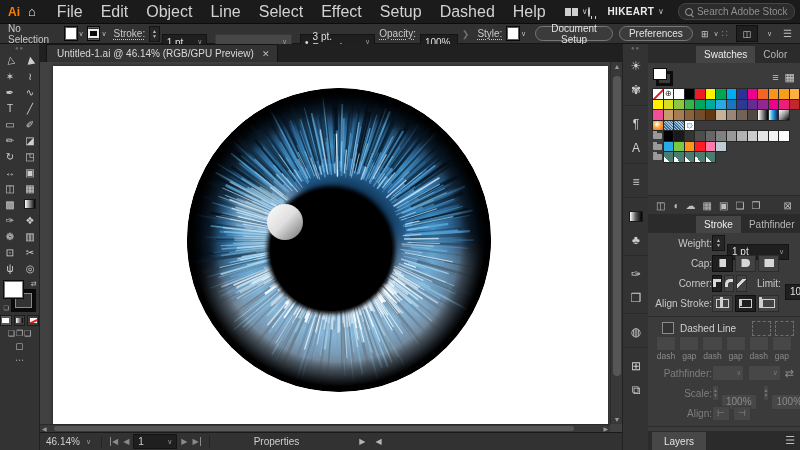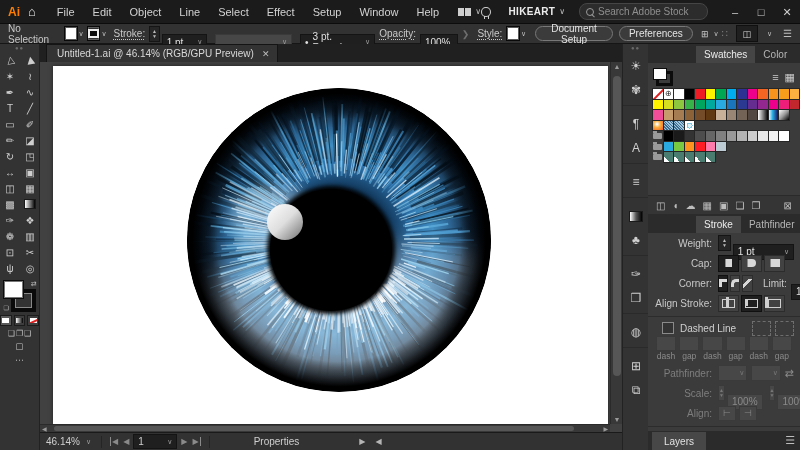--- a/index.html
+++ b/index.html
@@ -5,21 +5,21 @@
   html,body{margin:0;padding:0;width:800px;height:450px;overflow:hidden;background:#1d1d1d;
     font-family:"Liberation Sans",sans-serif;-webkit-font-smoothing:antialiased;}
   #app{position:relative;width:800px;height:450px;color:#d6d6d6;font-size:11px;}
 
   
   .titlebar{position:absolute;left:0;top:0;width:800px;height:24px;background:#1b1b1b;
     display:flex;align-items:center;gap:0;border-bottom:1px solid #0c0c0c;box-sizing:border-box;}
   .ai-logo{color:#ff7c00;font-weight:bold;font-size:12px;margin:0 8px 0 8px;}
   .home{font-size:13px;color:#e8e8e8;margin-right:12px;}
   .menus{display:flex;gap:0;}
-  .menus span{padding:0 9px;color:#d2d2d2;font-size:11px;cursor:default;}
+  .menus span{padding:0 9px;color:#d2d2d2;font-size:16px;cursor:default;}
   .tb-layout{display:flex;gap:1px;margin-left:10px;}
   .tb-layout i{width:6px;height:8px;background:#cfcfcf;display:inline-block;}
   .chev{color:#bdbdbd;font-size:8px;margin-left:4px;}
   .tb-spacer{flex:1;}
   .bulb{width:8px;height:8px;border:1.3px solid #cfcfcf;border-radius:50%;position:relative;margin-right:18px;}
   .bulb:after{content:"";position:absolute;left:2px;top:8px;width:3px;height:3px;border-left:1.3px solid #cfcfcf;border-right:1.3px solid #cfcfcf;}
   .account{font-weight:bold;font-size:10px;color:#ececec;letter-spacing:.3px;}
   .search{width:122px;height:15px;background:#2c2c2c;border:1px solid #454545;border-radius:8px;
     display:flex;align-items:center;gap:4px;padding:0 6px;margin:0 14px 0 14px;}
   .mag{width:6px;height:6px;border:1.4px solid #9a9a9a;border-radius:50%;position:relative;flex:none;}
@@ -116,21 +116,21 @@
   .sw.reg{background:#fff;color:#222;font-size:8px;line-height:9px;text-align:center;}
   .sw.folder{box-shadow:none;background:transparent;}
   .sw.folder i{position:absolute;left:0;top:2px;width:9px;height:6px;background:#9a9a9a;border-radius:1px;}
   .sw.folder i:before{content:"";position:absolute;left:0;top:-2px;width:4px;height:2px;background:#9a9a9a;}
   .sw-icons{position:absolute;left:0;bottom:0;width:152px;height:19px;background:#353535;border-top:1px solid #2a2a2a;
     display:flex;align-items:center;gap:7px;padding:0 8px;box-sizing:border-box;color:#bdbdbd;font-size:10px;}
   .sw-icons .trash{margin-left:auto;}
 
   .strokepanel{position:relative;background:#3b3b3b;height:198px;font-size:10px;}
   .sp-row{display:flex;align-items:center;height:20px;padding:0 6px;}
-  .sp-label{width:58px;text-align:right;margin-right:6px;color:#c8c8c8;flex:none;}
+  .sp-label{width:58px;text-align:right;color:#c8c8c8;flex:none;}
   .sp-label.dis,.dis{color:#7e7e7e;}
   .icon-btn{width:19px;height:15px;background:#424242;border:1px solid #2c2c2c;display:flex;align-items:center;justify-content:center;margin-right:2px;}
   .icon-btn.active{background:#1f1f1f;border-color:#101010;}
   .capg{height:8px;background:#d8d8d8;border-left:1px solid #8a8a8a;}
   .capg.butt{width:6px;}
   .capg.round{width:8px;border-radius:0 4px 4px 0;}
   .capg.proj{width:9px;}
   .corg{width:8px;height:8px;border-left:3px solid #d8d8d8;border-top:3px solid #d8d8d8;box-sizing:border-box;}
   .corg.round{border-top-left-radius:5px;}
   .corg.bevel{border:none;width:9px;height:9px;background:linear-gradient(135deg,transparent 28%,#d8d8d8 28% 55%,transparent 55%);}
@@ -183,21 +183,21 @@
     <span class="ai-logo">Ai</span>
     <span class="home">⌂</span>
     <nav class="menus">
         <span>File</span>
         <span>Edit</span>
         <span>Object</span>
         <span>Line</span>
         <span>Select</span>
         <span>Effect</span>
         <span>Setup</span>
-        <span>Window</span>
+        <span>Dashed</span>
         <span>Help</span>
       </nav>
     <span class="tb-layout">
         <i></i>
         <i></i>
       </span>
     <span class="chev">∨</span>
     <span class="tb-spacer"></span>
     <span class="bulb"></span>
     <span class="account">HIKEART</span>

